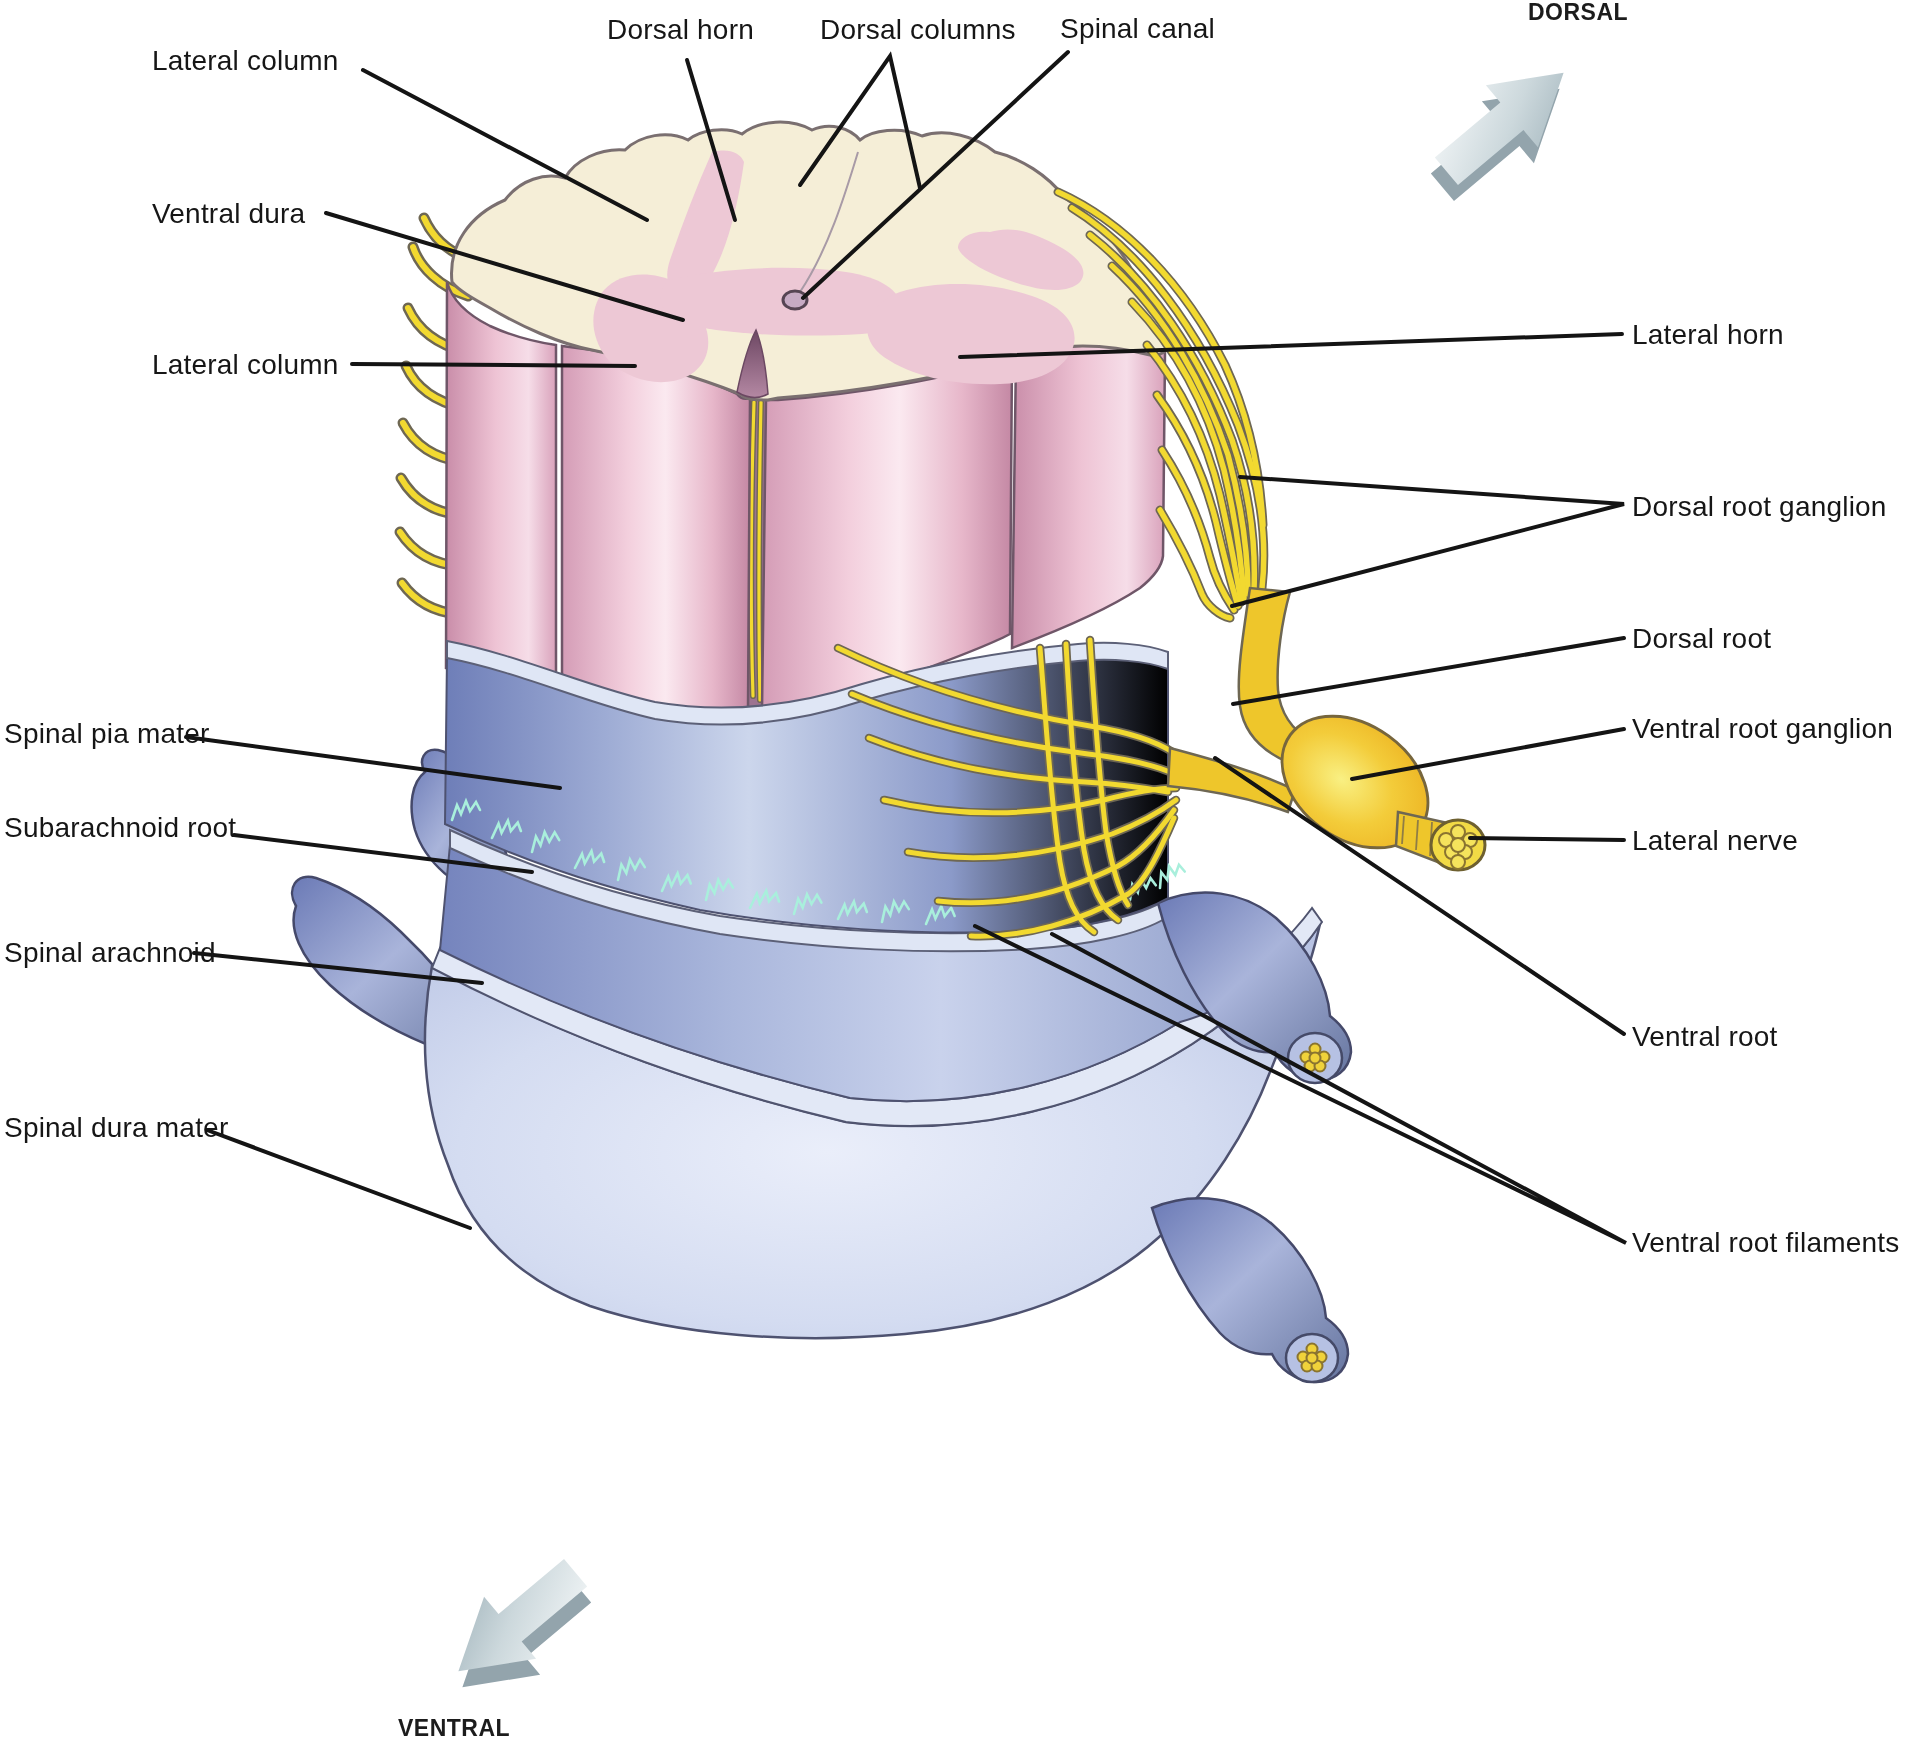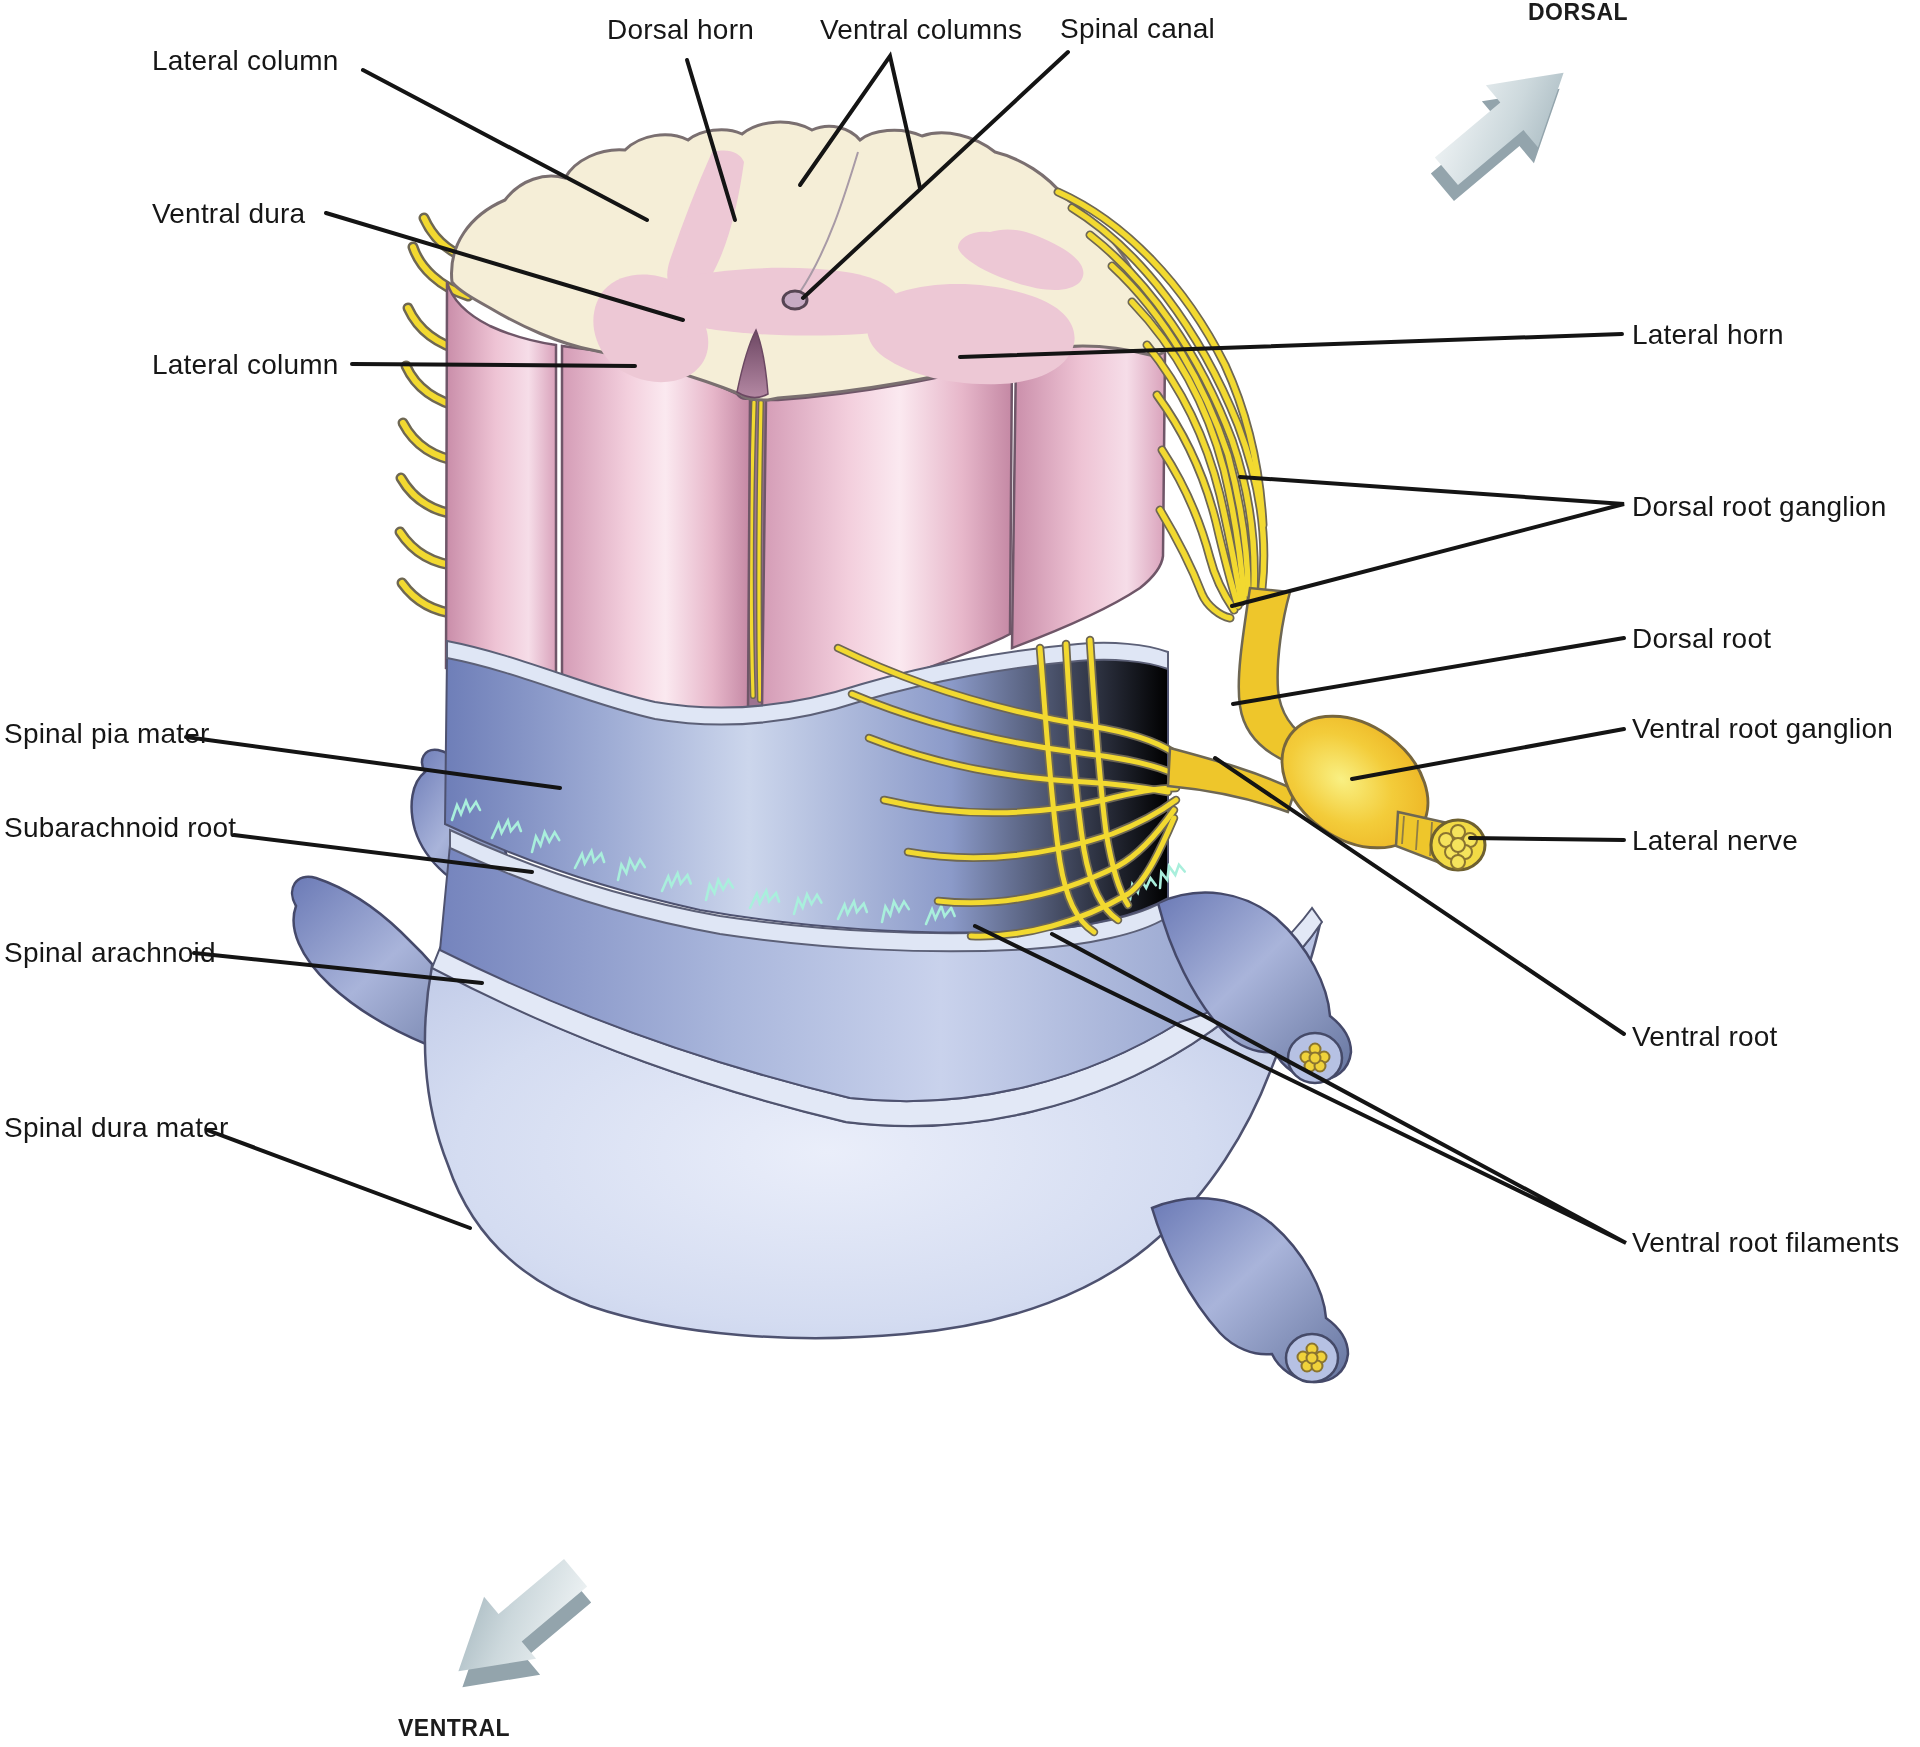--- a/index.html
+++ b/index.html
@@ -294,21 +294,21 @@
   <g transform="translate(517,1622)">
     <path transform="translate(4,16) rotate(140) scale(0.9)" d="M-85,-20 L10,-20 L10,-45 L85,0 L10,45 L10,20 L-85,20 Z" fill="#93a4ac"></path>
     <path transform="rotate(140) scale(0.9)" d="M-85,-20 L10,-20 L10,-45 L85,0 L10,45 L10,20 L-85,20 Z" fill="url(#gArrow)"></path>
   </g>
 </svg>
 
   <div class="lbl" style="left:152px;top:46px">Lateral column</div>
   <div class="lbl" style="left:152px;top:199px">Ventral dura</div>
   <div class="lbl" style="left:152px;top:350px">Lateral column</div>
   <div class="lbl" style="left:607px;top:15px">Dorsal horn</div>
-  <div class="lbl" style="left:820px;top:15px">Ventral columns</div>
+  <div class="lbl" style="left:820px;top:15px">Dorsal columns</div>
   <div class="lbl" style="left:1060px;top:14px">Spinal canal</div>
   <div class="lbl" style="left:1632px;top:320px">Lateral horn</div>
   <div class="lbl" style="left:1632px;top:492px">Dorsal root ganglion</div>
   <div class="lbl" style="left:1632px;top:624px">Dorsal root</div>
   <div class="lbl" style="left:1632px;top:714px">Ventral root ganglion</div>
   <div class="lbl" style="left:1632px;top:826px">Lateral nerve</div>
   <div class="lbl" style="left:1632px;top:1022px">Ventral root</div>
   <div class="lbl" style="left:1632px;top:1228px">Ventral root filaments</div>
   <div class="lbl" style="left:4px;top:719px">Spinal pia mater</div>
   <div class="lbl" style="left:4px;top:813px">Subarachnoid root</div>

